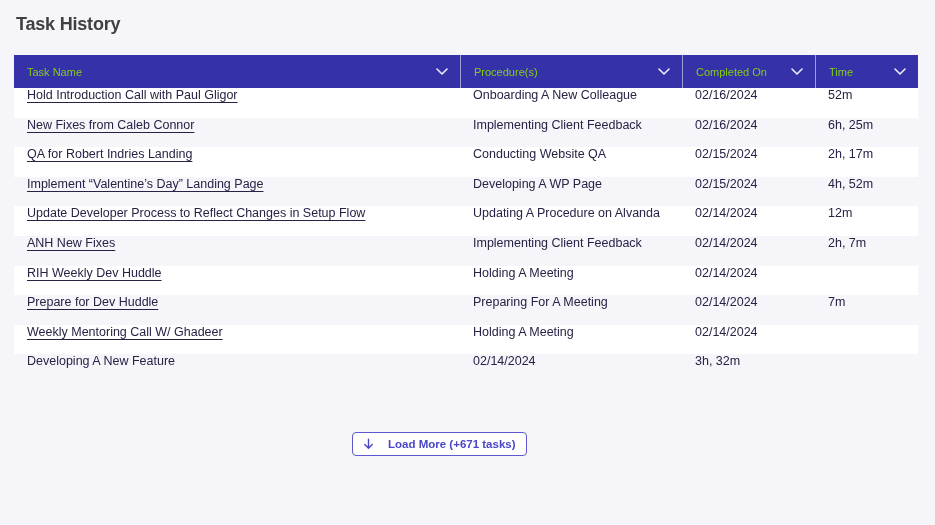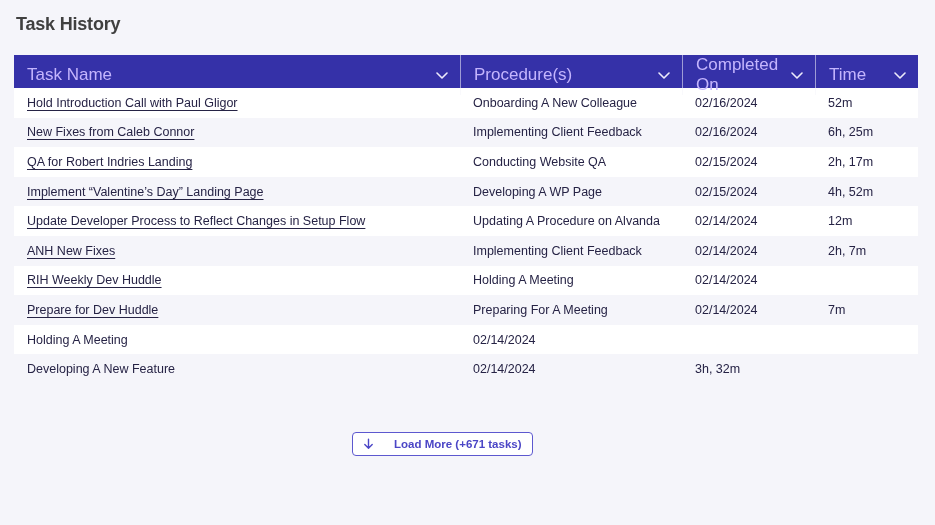--- a/index.html
+++ b/index.html
@@ -19,61 +19,61 @@
   }
   .table {
     margin: 20px 0 0 14px;
     width: 904px;
   }
   .thead {
     display: grid;
     grid-template-columns: 446px 222px 133px 103px;
     height: 33px;
     background: #3531a8;
-    color: #c4b5fd;
-    font-size: 17px;
+    color: #84cc16;
+    font-size: 11px;
   }
   .th {
     display: flex;
     align-items: center;
     justify-content: space-between;
     padding: 0 12px 0 13px;
     cursor: pointer;
   }
   .th + .th { border-left: 1px solid rgba(244,244,250,0.55); }
   .th .chev { flex: 0 0 auto; margin-left: 8px; display: block; }
   .trow {
     display: grid;
     grid-template-columns: 446px 222px 133px 103px;
     height: 29.6px;
     font-size: 12.5px;
   }
   .trow:nth-child(odd)  { background: #f5f5fa; }
   .trow:nth-child(even) { background: #ffffff; }
   .td {
     display: flex;
-    align-items: center;
+    align-items: flex-start;
     padding: 0 12px 0 13px;
     white-space: nowrap;
     overflow: hidden;
   }
   .task-link {
     color: #262345;
     text-decoration: underline;
     text-underline-offset: 3px;
     text-decoration-thickness: 1px;
     cursor: pointer;
   }
   .load-more-wrap {
     margin: 48px 0 0 352px;
   }
   .load-more-btn {
     display: inline-flex;
     align-items: center;
-    gap: 20px;
+    gap: 14px;
     height: 24px;
     padding: 0 10px;
     background: #ffffff;
     border: 1px solid #5d58cf;
     border-radius: 4px;
     color: #4b46c6;
     font-family: "Liberation Sans", sans-serif;
     font-size: 11.5px;
     font-weight: 700;
     cursor: pointer;
@@ -170,20 +170,23 @@
   </div>
   <div class="trow">
     <div class="td">
         <span class="task-link">Prepare for Dev Huddle</span>
       </div>
     <div class="td">Preparing For A Meeting</div>
     <div class="td">02/14/2024</div>
     <div class="td">7m</div>
   </div>
   <div class="trow">
+    <div class="td">
+        <span class="task-link">Weekly Mentoring Call W/ Ghadeer</span>
+      </div>
     <div class="td">Holding A Meeting</div>
     <div class="td">02/14/2024</div>
   </div>
   <div class="trow">
     <div class="td">Developing A New Feature</div>
     <div class="td">02/14/2024</div>
     <div class="td">3h, 32m</div>
   </div>
 </div>
 

